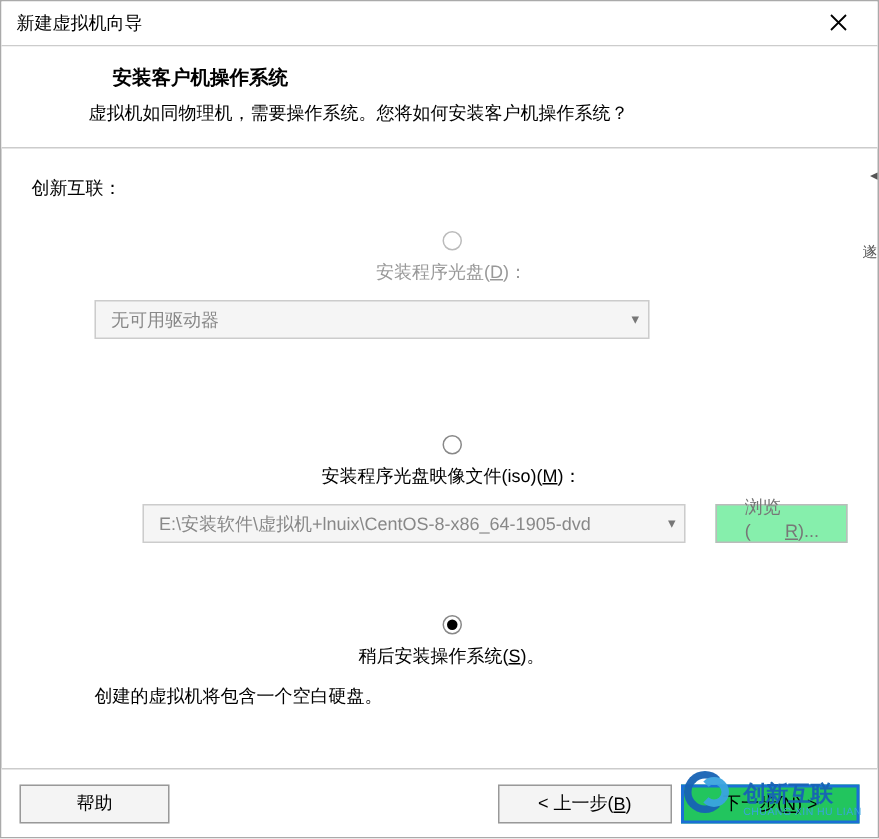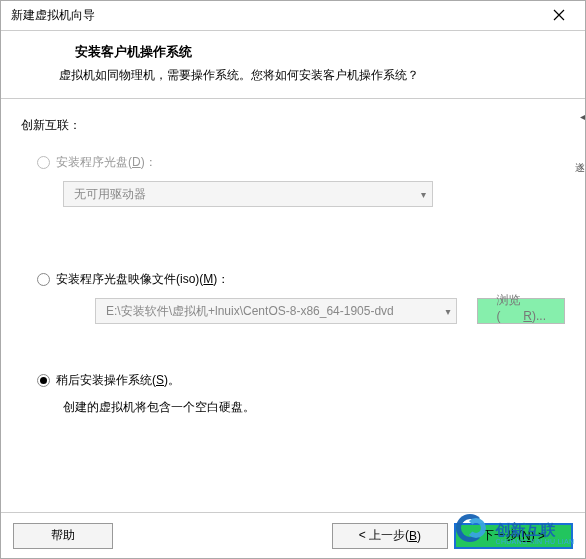--- a/index.html
+++ b/index.html
@@ -49,20 +49,21 @@
     padding: 18px 20px 10px 20px;
     position: relative;
   }
   .section-label { font-size: 12px; color: #000; margin-bottom: 20px; }
   .option {
     margin-left: 16px;
     margin-bottom: 10px;
     display: flex;
     align-items: center;
     gap: 6px;
+    flex-direction: column;
   }
   .option.disabled { color: #999; }
   .radio {
     width: 13px; height: 13px; border-radius: 50%;
     border: 1px solid #888; display:inline-block; flex:0 0 auto;
     position: relative; background:#fff;
   }
   .option.disabled .radio { border-color:#bbb; }
   .radio.selected::after {
     content:""; position:absolute; top:2px; left:2px;

